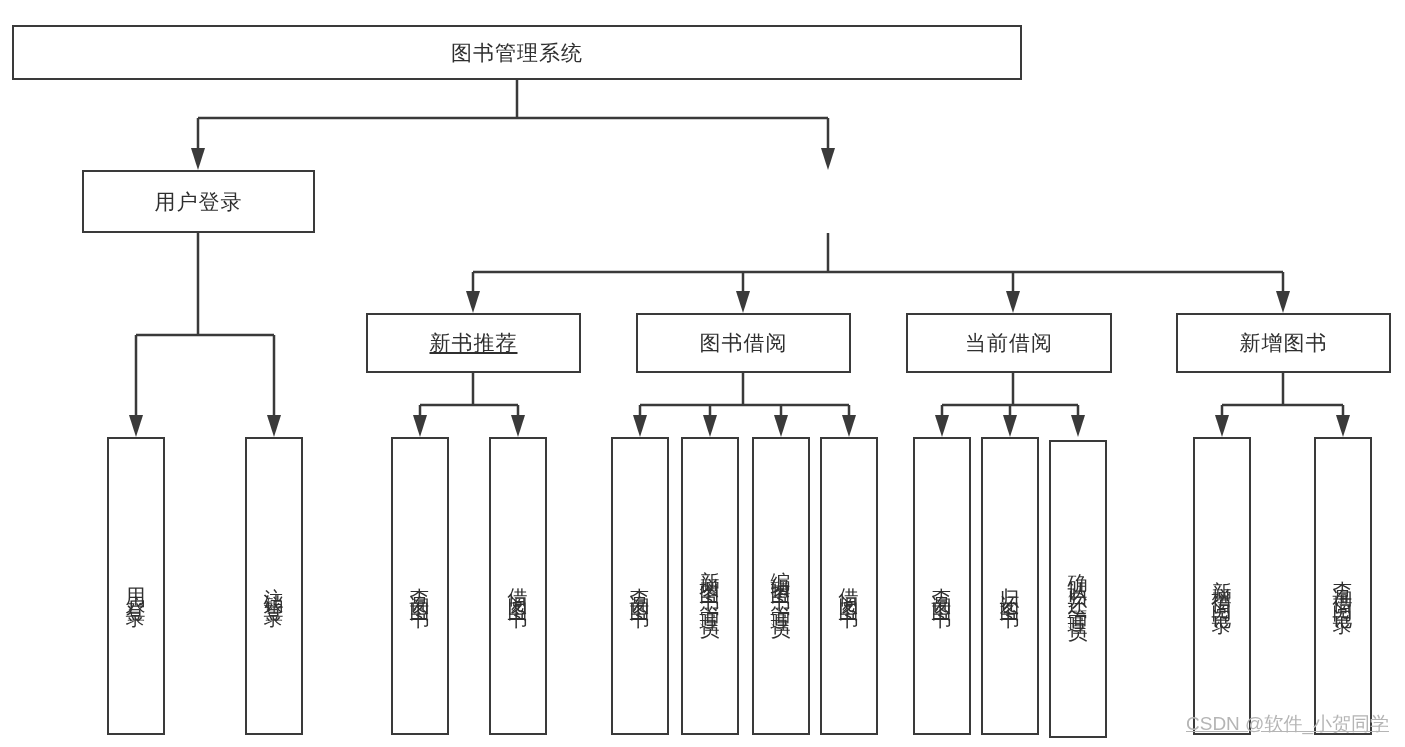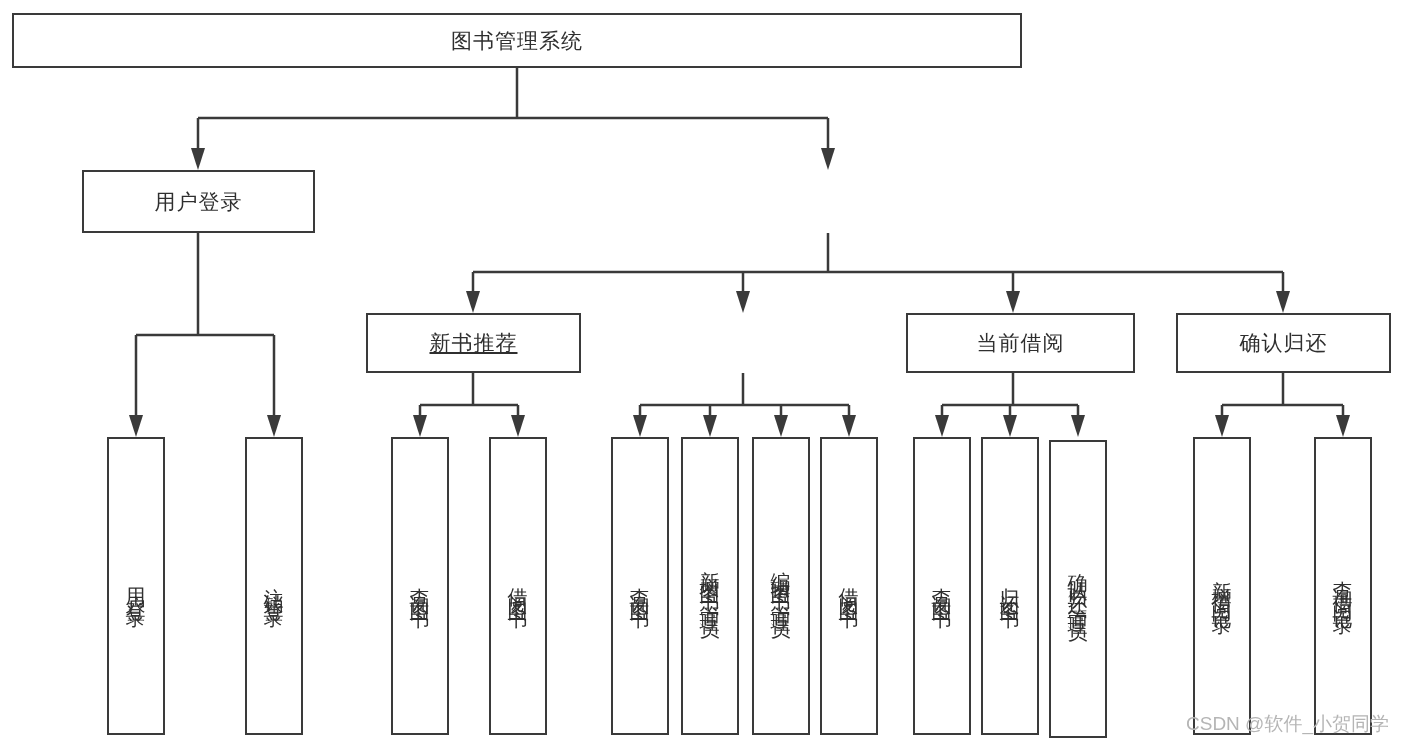--- a/index.html
+++ b/index.html
@@ -84,36 +84,39 @@
       <polygon points="774,415 788,415 781,437"></polygon>
       <polygon points="842,415 856,415 849,437"></polygon>
       <polygon points="935,415 949,415 942,437"></polygon>
       <polygon points="1003,415 1017,415 1010,437"></polygon>
       <polygon points="1071,415 1085,415 1078,437"></polygon>
       <polygon points="1215,415 1229,415 1222,437"></polygon>
       <polygon points="1336,415 1350,415 1343,437"></polygon>
     </g>
   </svg>
 
-  <div class="box h" style="left:12px; top:13px; width:1010px; height:55px;">
+  <div class="box h" style="left:12px; top:25px; width:1010px; height:55px;">
     <span>图书管理系统</span>
   </div>
 
   <div class="box h" style="left:82px; top:170px; width:233px; height:63px;">
     <span>用户登录</span>
   </div>
 
   <div class="box h" style="left:366px; top:313px; width:215px; height:60px;text-decoration:underline;">
     <span>新书推荐</span>
   </div>
-  <div class="box h" style="left:906px; top:313px; width:229px; height:60px;">
+  <div class="box h" style="left:636px; top:313px; width:215px; height:60px;">
+    <span>图书借阅</span>
+  </div>
+  <div class="box h" style="left:906px; top:313px; width:206px; height:60px;">
     <span>当前借阅</span>
   </div>
   <div class="box h" style="left:1176px; top:313px; width:215px; height:60px;">
-    <span>确认归还</span>
+    <span>新增图书</span>
   </div>
 
   <div class="box v" style="left:107px; top:437px; width:58px; height:298px;">
     <span>用户登录</span>
   </div>
   <div class="box v" style="left:245px; top:437px; width:58px; height:298px;">
     <span>注销登录</span>
   </div>
 
   <div class="box v" style="left:391px; top:437px; width:58px; height:298px;">
@@ -146,15 +149,15 @@
     <span>确认归还（管理员）</span>
   </div>
 
   <div class="box v" style="left:1193px; top:437px; width:58px; height:298px;">
     <span>新增借阅记录</span>
   </div>
   <div class="box v" style="left:1314px; top:437px; width:58px; height:298px;">
     <span>查询借阅记录</span>
   </div>
 
-  <div class="watermark" style="left:1186px; top:711px;">CSDN @软件_小贺同学</div>
+  <div class="watermark" style="left:1186px; top:711px;text-decoration:underline;">CSDN @软件_小贺同学</div>
 
 </div>
 
 </body></html>

